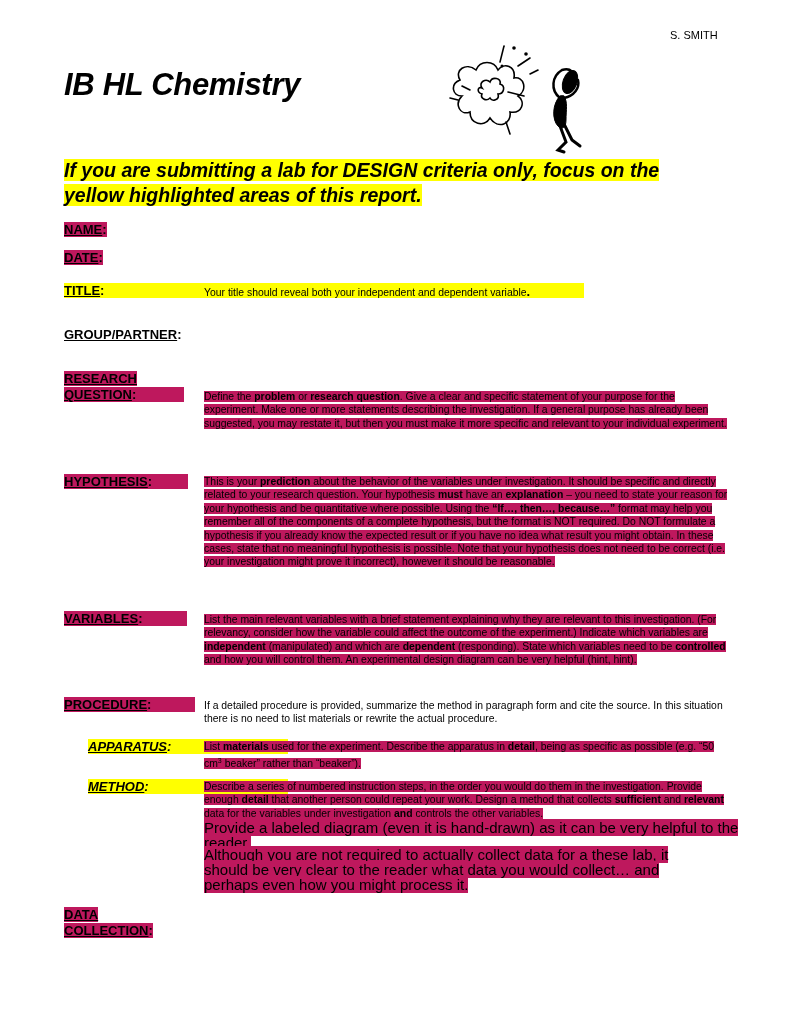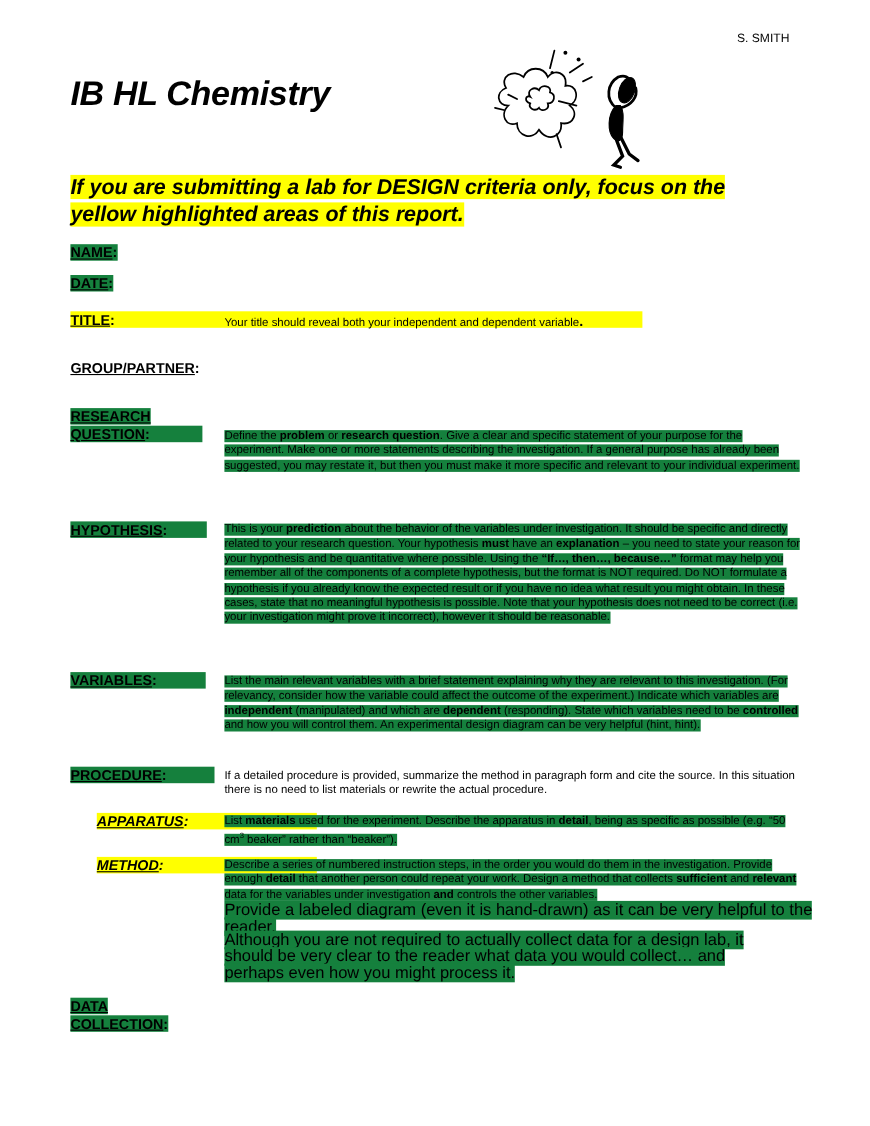--- a/index.html
+++ b/index.html
@@ -1,20 +1,20 @@
 <!DOCTYPE html>
 <html><head>
 <meta charset="utf-8">
 <style>
   html, body { margin: 0; padding: 0; background: #ffffff; }
   body {
     width: 791px; height: 1024px; position: relative; overflow: hidden;
     font-family: "Liberation Sans", sans-serif; color: #000;
   }
-  .hl { background: #15803d; }
+  .hl { background: #be185d; }
   .abs { position: absolute; }
   .author { left: 670px; top: 29px; font-size: 11px; }
   .title { left: 64px; top: 66px; font-size: 31px; font-weight: bold; font-style: italic; line-height: 37px; letter-spacing: -0.3px; }
   .intro { left: 64px; top: 158px; width: 660px; font-size: 19.5px; font-weight: bold; font-style: italic; line-height: 25px; }
   .intro span { background: #ffff00; }
   .label {
     font-size: 13px; font-weight: bold; line-height: 16px;
   }
   .label .u { text-decoration: underline; }
   .label.it { font-style: italic; }
@@ -127,19 +127,19 @@
 <div class="abs label it" style="left:88px; top:779px;">
   <span class="u">METHOD</span><span>:</span>
 </div>
 <div class="abs desc" style="top:780px; width:530px;">
   <span class="hl"><span>Describe a series of numbered instruction steps, in the order you would do them in the investigation. Provide enough </span><b>detail</b><span> that another person could repeat your work. Design a method that collects </span><b>sufficient</b><span> and </span><b>relevant</b><span> data for the variables under investigation </span><b>and</b><span> controls the other variables.</span></span>
 </div>
 <div class="abs desc big" style="top:820px; width:540px;">
   <span class="hl">Provide a labeled diagram (even it is hand-drawn) as it can be very helpful to the reader.</span>
 </div>
 <div class="abs desc big" style="top:847px; width:510px;">
-  <span class="hl">Although you are not required to actually collect data for a design lab, it should be very clear to the reader what data you would collect… and perhaps even how you might process it.</span>
+  <span class="hl">Although you are not required to actually collect data for a these lab, it should be very clear to the reader what data you would collect… and perhaps even how you might process it.</span>
 </div>
 
 <div class="abs label" style="left:64px; top:907px;">
   <div><span class="hl u">DATA</span></div>
   <div><span class="hl"><span class="u">COLLECTION</span><span>:</span></span></div>
 </div>
 
 </body></html>

